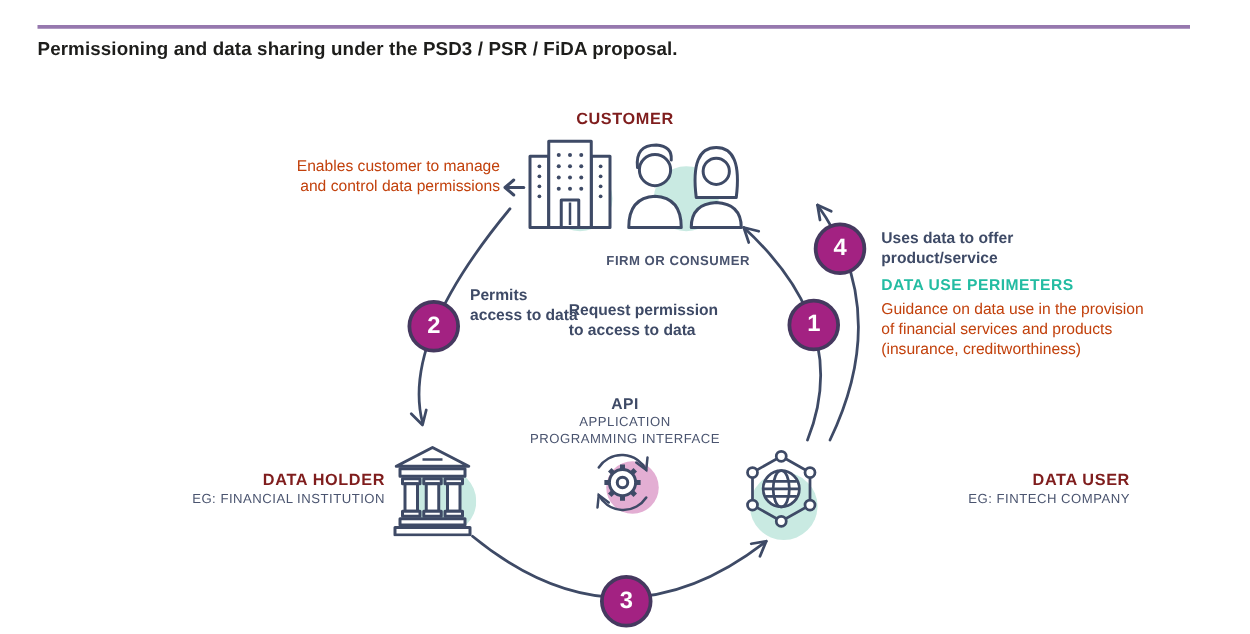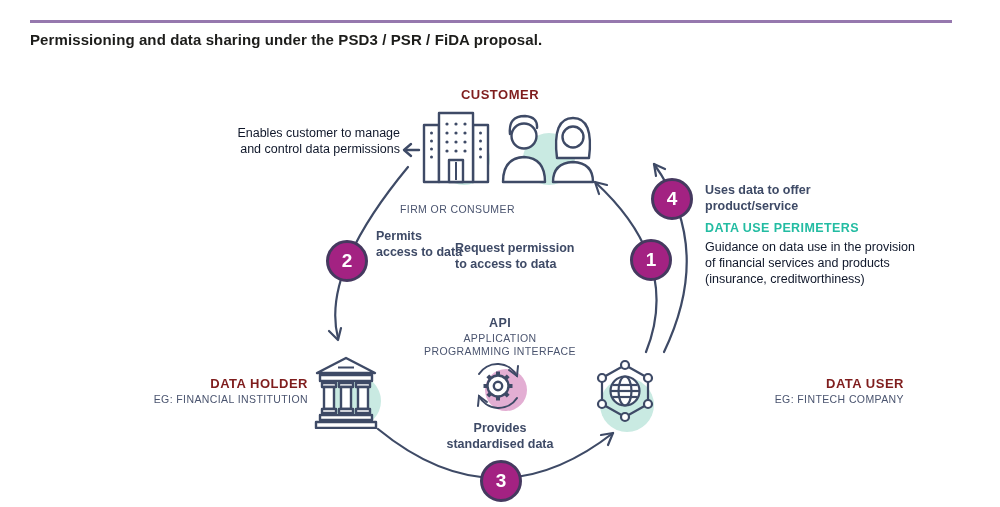--- a/index.html
+++ b/index.html
@@ -9,30 +9,30 @@
   }
   .abs { position:absolute; }
   .preline { white-space:pre-line; }
 
   #top-rule { left:30px; top:20px; width:955px; height:3px; background:#9678ae; }
   #page-title { left:30px; top:31px; font-size:15px; font-weight:bold; color:#1d1d1b; letter-spacing:0.1px; }
 
   .teal-head { color:#23bca2; font-weight:bold; font-size:12.5px; letter-spacing:0.4px; }
   .node-head { color:#7f1d1d; font-weight:bold; font-size:13px; letter-spacing:0.5px; }
   .bold-label { color:#3e4a66; font-weight:bold; font-size:12.5px; line-height:16px; }
-  .body-text { color:#0f172a; font-size:12.5px; line-height:16px; }
+  .body-text { color:#c2410c; font-size:12.5px; line-height:16px; }
   .small-caps { color:#4a546f; font-size:10.5px; letter-spacing:0.4px; }
 
   #flow-svg { left:0; top:0; z-index:1; }
   .icon-wrap { z-index:2; }
 
   #customer-title { left:400px; top:87px; width:200px; text-align:center; z-index:2; }
   #building-icon { left:419px; top:108px; }
   #people-icon { left:497px; top:111px; }
-  #firm-consumer { left:400px; top:203px; width:200px; text-align:left; }
+  #firm-consumer { left:400px; top:203px; width:200px; text-align:right;font-weight:bold; }
 
   #perm-dash { left:160px; top:122px; width:240px; text-align:right; }
   #perm-dash .body-text { margin-top:3px; }
   #dash-arrow { left:401px; top:142px; }
 
   #perimeters { left:705px; top:221px; width:262px; text-align:left; }
   #perimeters .body-text { margin-top:4px; }
 
   #api-block { left:400px; top:316px; width:200px; text-align:center; z-index:2; }
   #api-title { color:#3e4a66; font-weight:bold; font-size:12.5px; letter-spacing:0.4px; }
@@ -148,22 +148,20 @@
         <line x1="18" y1="8" x2="4" y2="8"></line>
         <path d="M 10 2 L 3 8 L 10 14"></path>
       </g>
     </svg>
   </div>
 
   <div id="step1-label" class="abs bold-label preline">Request permission
 to access to data</div>
   <div id="step2-label" class="abs bold-label preline">Permits
 access to data</div>
-  <div id="step3-label" class="abs bold-label preline">Provides
-standardised data</div>
   <div id="step4-label" class="abs bold-label preline">Uses data to offer
 product/service</div>
 
   <div id="perimeters" class="abs">
     <div class="teal-head">DATA USE PERIMETERS</div>
     <div class="body-text preline">Guidance on data use in the provision
 of financial services and products
 (insurance, creditworthiness)</div>
   </div>
 

